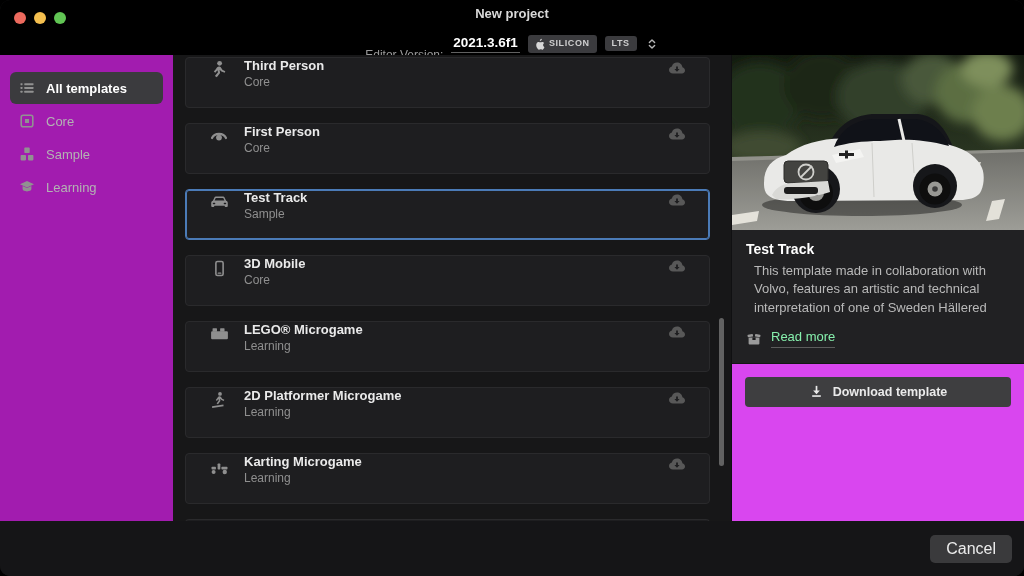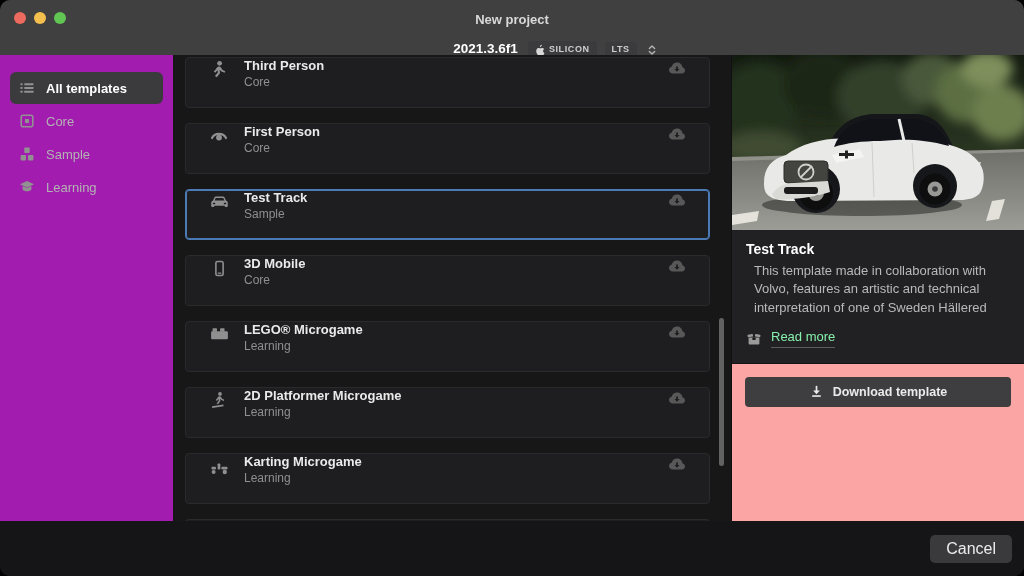--- a/index.html
+++ b/index.html
@@ -4,21 +4,21 @@
 <style>
   html,body{margin:0;padding:0;background:#000;}
   *{box-sizing:border-box;-webkit-font-smoothing:antialiased;}
   .window{
     position:relative;width:1024px;height:576px;overflow:hidden;
     background:#171718;border-radius:10px;
     font-family:"Liberation Sans","DejaVu Sans",sans-serif;
     color:#e8e8e8;
   }
   
-  .titlebar{height:55px;background:#404040;position:relative;display:flex;flex-direction:column;align-items:center;padding-top:12px;}
+  .titlebar{height:55px;background:#000000;position:relative;display:flex;flex-direction:column;align-items:center;padding-top:6px;}
   .traffic{position:absolute;left:14px;top:12px;display:flex;gap:8px;}
   .traffic span{width:12px;height:12px;border-radius:50%;display:block;}
   .tl-close{background:#ec6a5e;}
   .tl-min{background:#f4bf4f;}
   .tl-max{background:#61c554;}
   .tb-title{font-size:13px;font-weight:700;color:#d9d9d9;line-height:15px;}
   .version-row{margin-top:4px;display:flex;align-items:center;gap:8px;}
   .version-label{font-size:12px;color:#9b9b9b;margin-top:23px;}
   .version-value{font-size:13.5px;font-weight:700;color:#fff;border-bottom:1px solid #616161;padding:0 2px 2px;}
   .badge{background:#3b3b3e;border-radius:3px;padding:3px 7px;font-size:9px;font-weight:700;letter-spacing:.6px;color:#cfcfcf;display:flex;align-items:center;gap:4px;line-height:1;}
@@ -41,21 +41,21 @@
   .scroll-thumb{position:absolute;right:7px;top:263px;width:5px;height:148px;background:#626262;border-radius:3px;}
   
   .details{width:293px;flex-shrink:0;background:#212123;border-left:1px solid #101012;display:flex;flex-direction:column;}
   .hero{height:175px;overflow:hidden;flex-shrink:0;}
   .hero svg{display:block;}
   .info{padding:11px 14px 12px;}
   .d-title{font-size:14px;font-weight:700;color:#fff;margin:0 0 5px;}
   .d-desc{font-size:13px;line-height:1.42;color:#b9b9b9;margin:0 8px 13px;max-height:54px;overflow:hidden;}
   .read-more{display:inline-flex;align-items:center;gap:9px;cursor:default;}
   .read-more-label{font-size:13px;color:#86efac;border-bottom:1px solid #5c5c5c;padding-bottom:3px;}
-  .details-lower{flex:1;background:#fca5a5;border-top:1px solid #151517;padding:13px;}
+  .details-lower{flex:1;background:#d946ef;border-top:1px solid #151517;padding:13px;}
   .dl-btn{width:100%;height:30px;background:#3e3e40;border:none;border-radius:4px;color:#eaeaea;font-size:12.5px;font-weight:700;font-family:inherit;display:flex;align-items:center;justify-content:center;gap:9px;cursor:default;}
   
   .footer{height:55px;background:#151517;display:flex;align-items:center;justify-content:flex-end;gap:14px;padding-right:12px;}
   .btn{height:28px;border:none;border-radius:5px;font-family:inherit;font-size:16px;padding:0 16px;cursor:default;}
   .btn-cancel{background:#3a3a3c;color:#ececec;}
   .btn-create{background:#2a4e74;color:#7f95ae;}
 </style>
 </head>
 <body>
 

